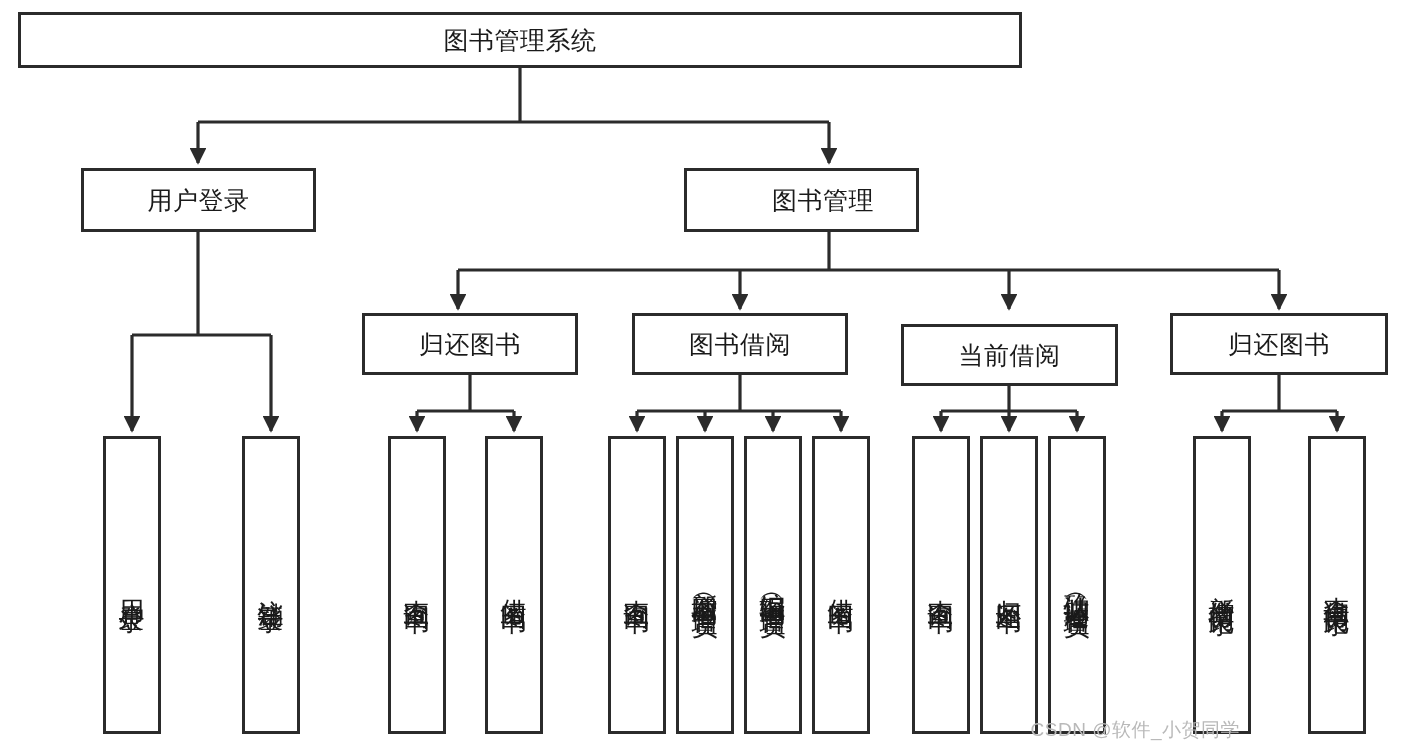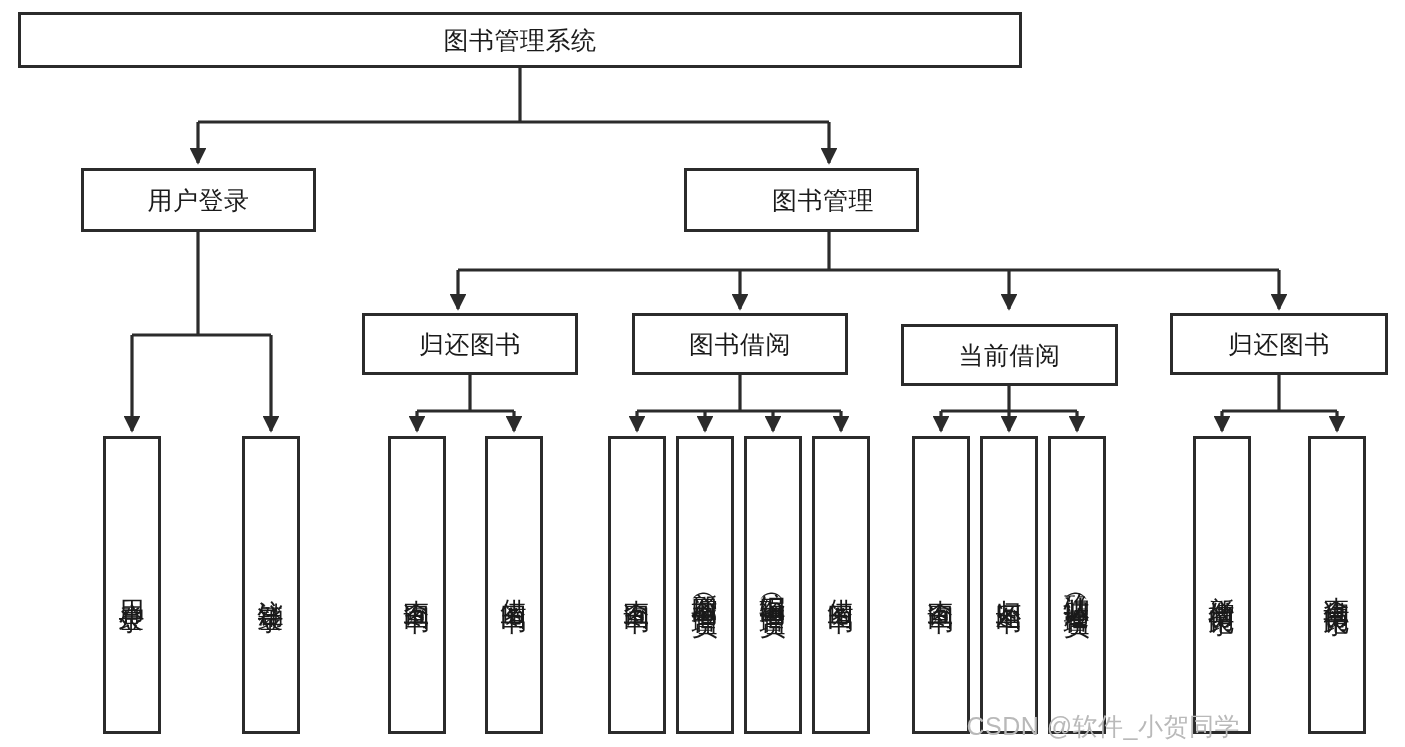--- a/index.html
+++ b/index.html
@@ -60,21 +60,21 @@
     font-size: 26px;
     line-height: 1.16;
     letter-spacing: 3px;
     white-space: nowrap;
     max-height: 270px;
   }
   .watermark {
     position: absolute;
     right: 8px;
     bottom: 4px;
-    font-size: 25px;
+    font-size: 19px;
     color: #b9b9b9;
     letter-spacing: 0.5px;
     z-index: 3;
     white-space: nowrap;
   }
 </style>
 </head>
 <body>
 
 <div id="diagram-root">

